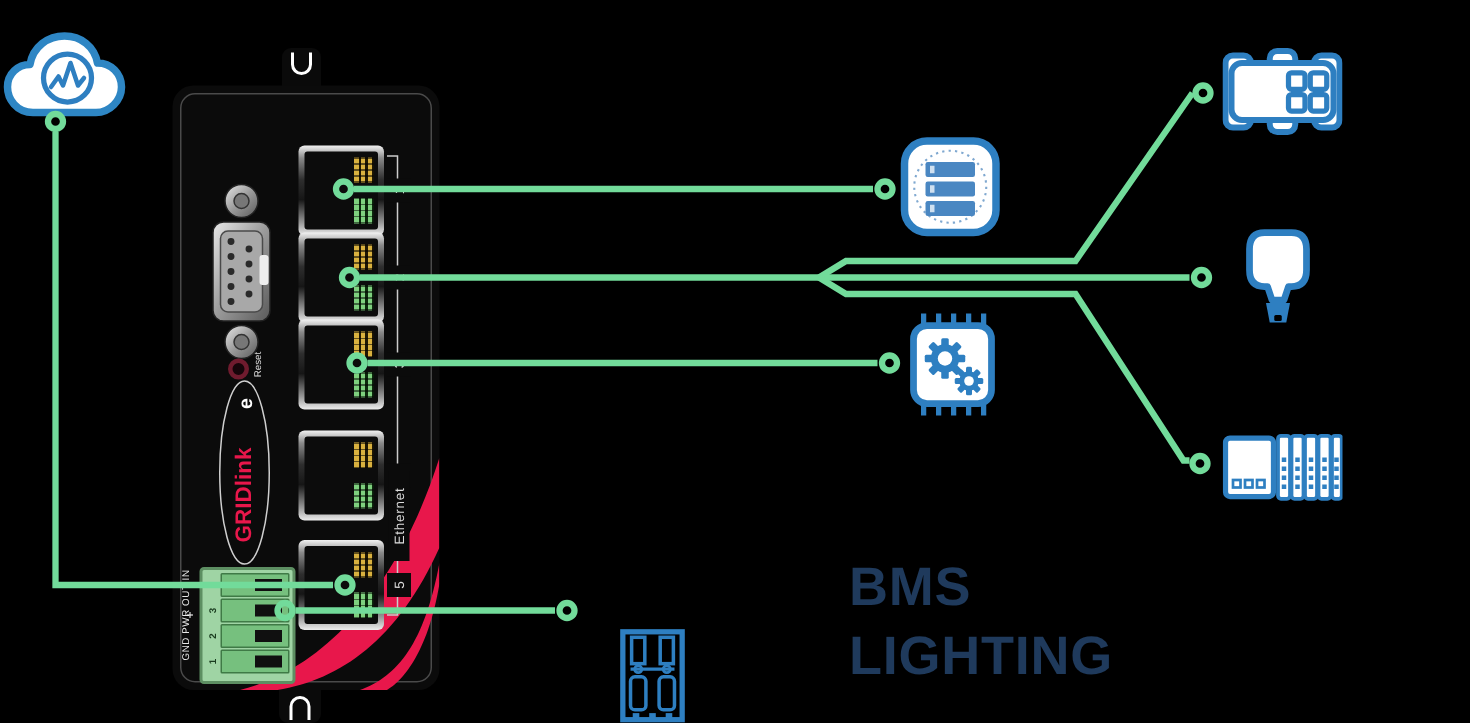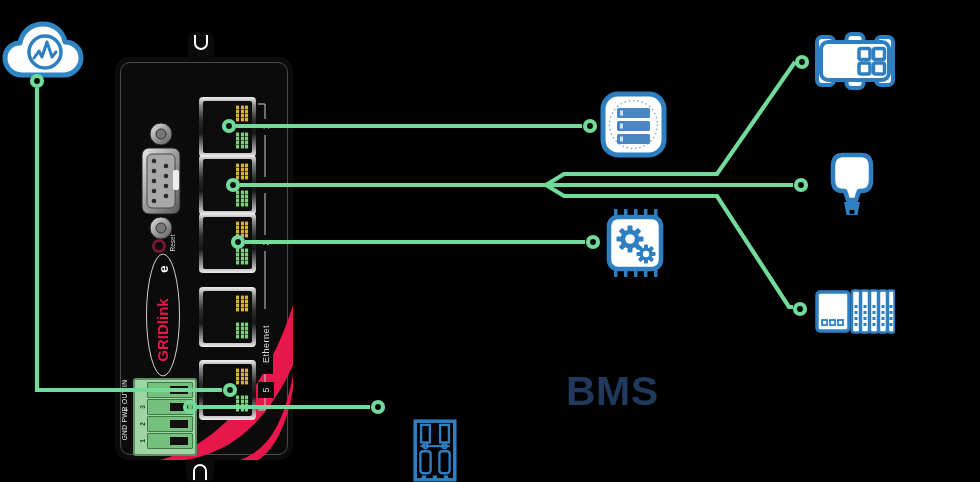--- a/index.html
+++ b/index.html
@@ -43,21 +43,21 @@
   #terminal{left:18px;top:321px;width:56px;height:70px;background:#9fd4a4;
         border:2px solid #5d8f62;border-radius:3px;padding:2px 2px;box-sizing:content-box;}
   .trow{display:flex;align-items:center;height:16px;margin-bottom:1px;}
   .tnum{width:10px;height:14px;font-size:6.5px;color:#1b3d20;font-weight:bold;
         display:flex;align-items:center;justify-content:center;transform:rotate(-90deg);}
   .tcell{position:relative;flex:1;height:14px;background:#76c07e;border:1px solid #3f7a46;
         border-radius:1px;}
   .tslot{position:absolute;right:4px;top:2.5px;width:18px;height:8px;background:#101010;}
 
   
-  #caption{left:566px;top:368px;color:#1F3A5C;font-size:41px;font-weight:bold;
+  #caption{left:566px;top:368px;color:#1F3A5C;font-size:36px;font-weight:bold;
         line-height:46px;letter-spacing:.5px;z-index:30;}
 
   
   #lines{left:0;top:0;z-index:60;pointer-events:none;}
   .icon{z-index:40;}
 </style>
 </head>
 <body>
 
 <div class="abs icon" style="left:2px;top:12px;width:82px;height:78px">
@@ -337,20 +337,21 @@
     <g fill="#2E7FC1">
       <rect x="6" y="38.5" width="3" height="2.5"></rect>
         <rect x="13.5" y="38.5" width="3" height="2.5"></rect>
       <rect x="21" y="38.5" width="3" height="2.5"></rect>
     </g>
   </svg>
 </div>
 
 <div class="abs" id="caption">
   <div>BMS</div>
+  <div>LIGHTING</div>
 </div>
 
 <svg class="abs" id="lines" width="980" height="482" viewBox="0 0 980 482">
   <g stroke="#72DB9A" stroke-width="4.2" fill="none" stroke-linejoin="miter">
 
     <path d="M37,88 V390 H222"></path>
 
     <path d="M197,407 H370"></path>
 
     <path d="M236,126 H582"></path>

